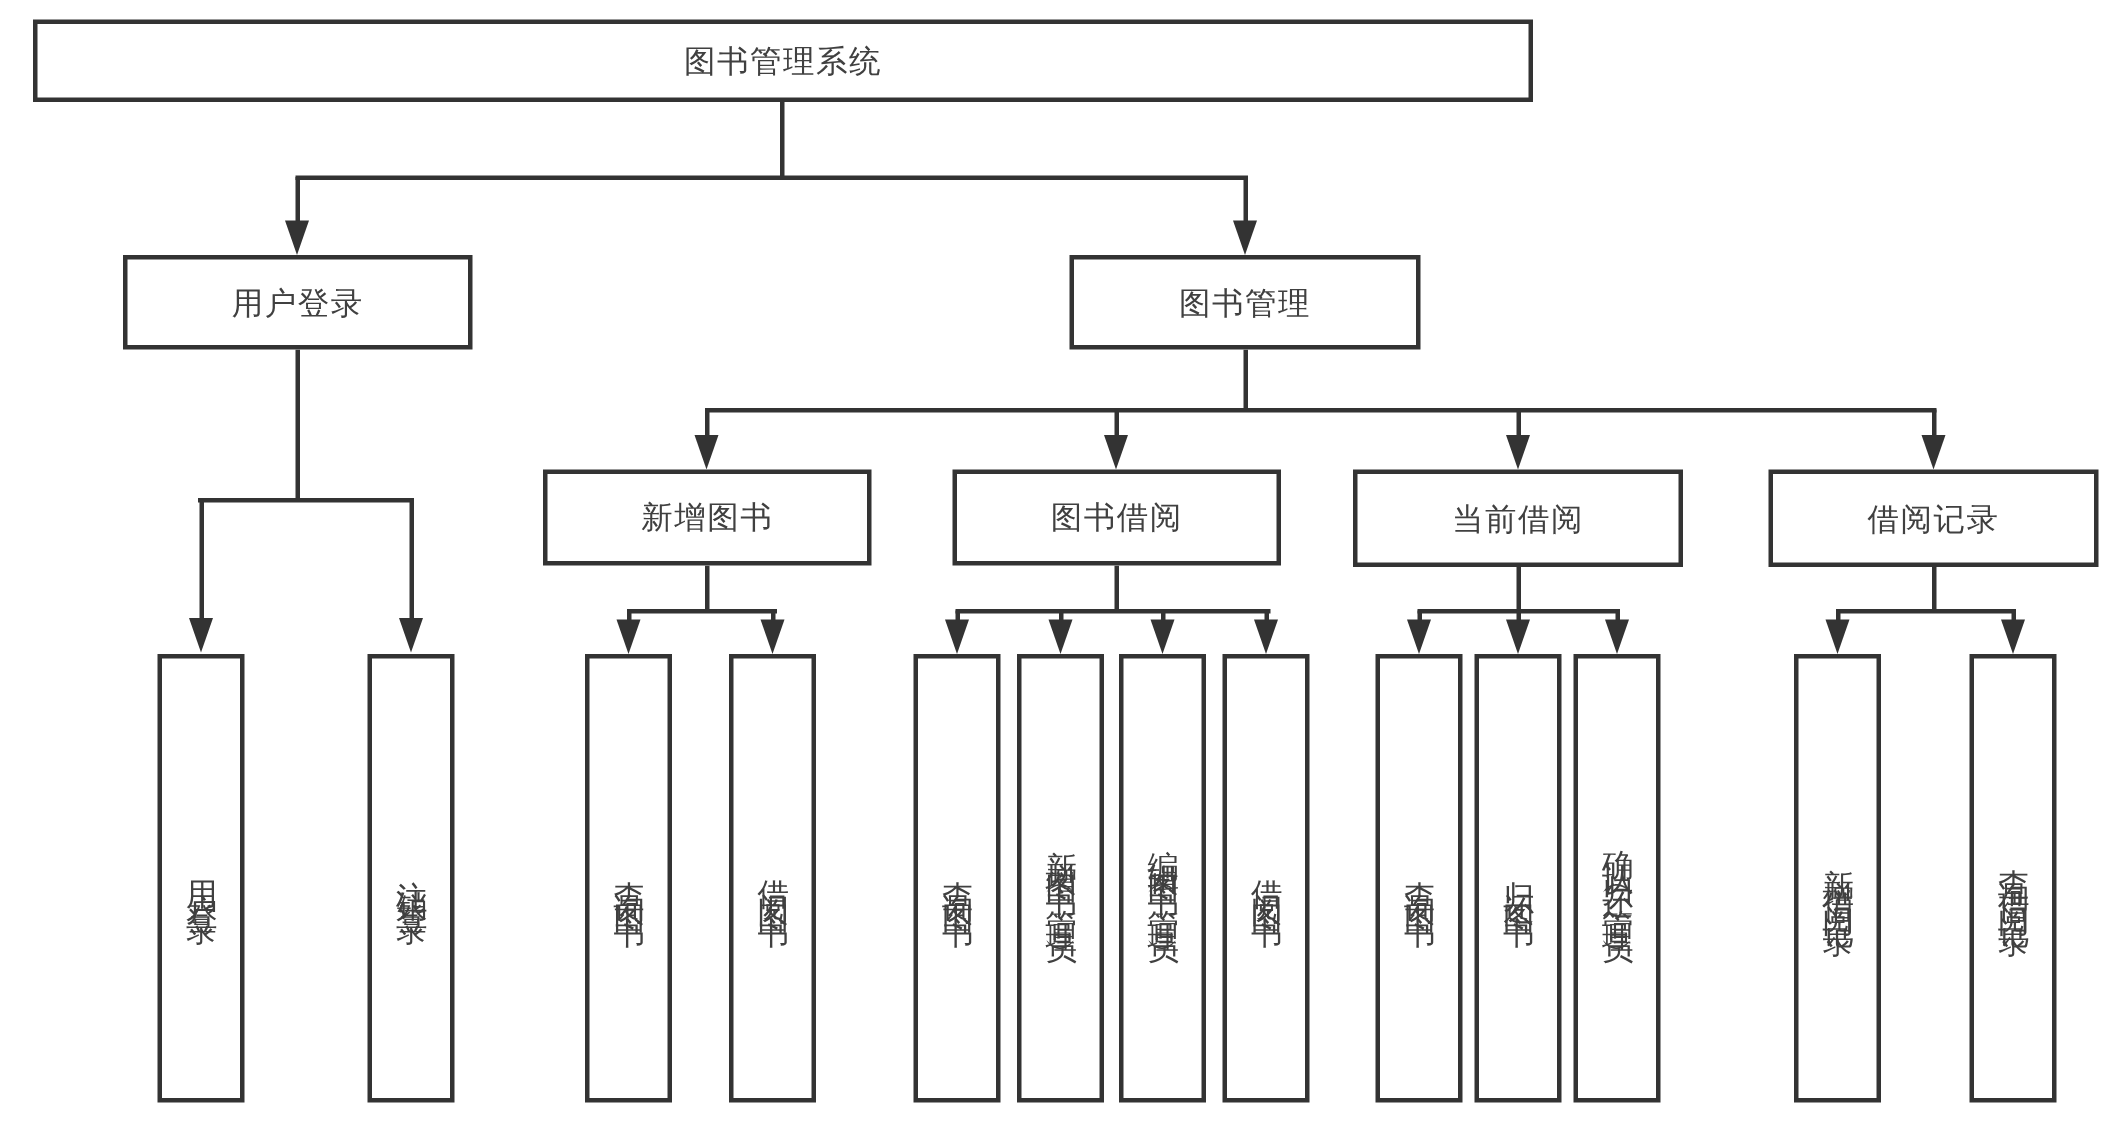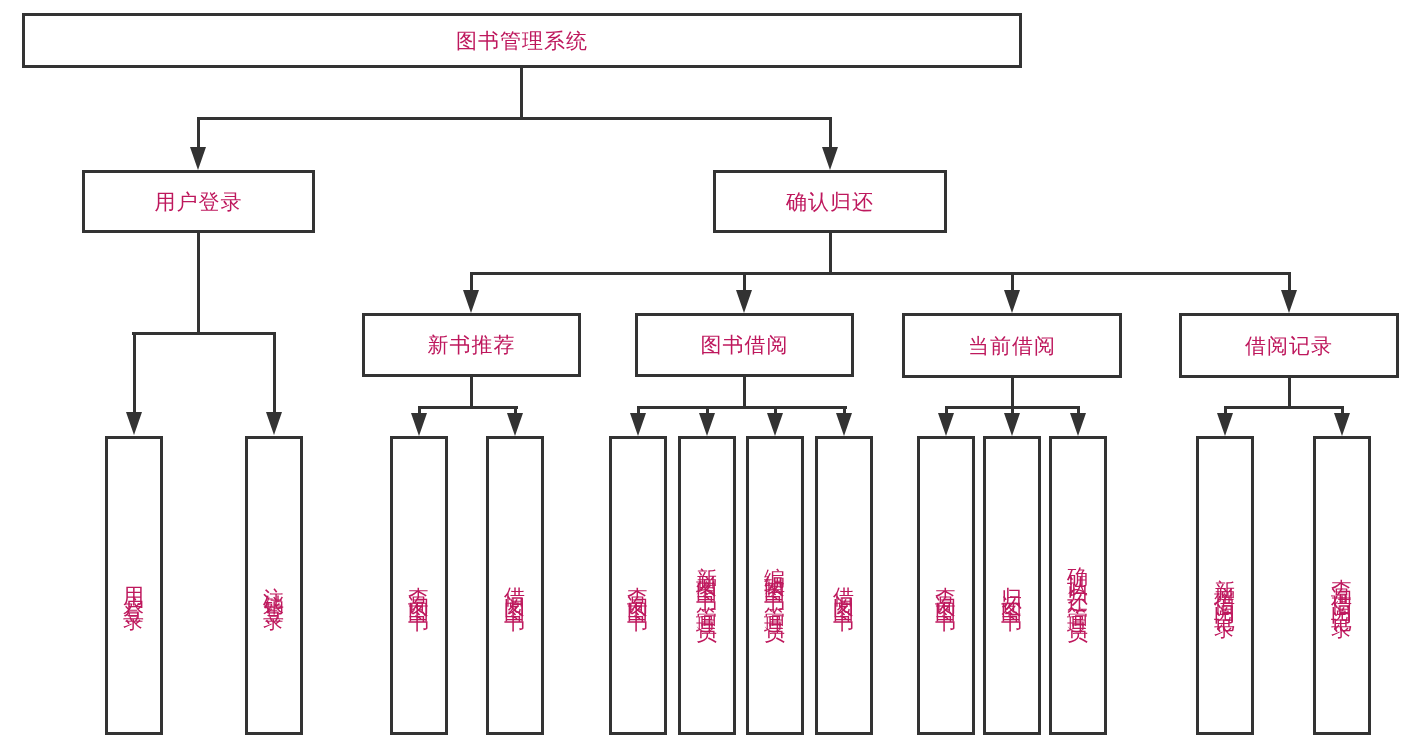--- a/index.html
+++ b/index.html
@@ -3,21 +3,21 @@
 <meta charset="utf-8">
 <style>
   html,body{margin:0;padding:0;background:#ffffff;}
   .canvas{
     position:relative;width:1405px;height:747px;background:#ffffff;overflow:hidden;
     font-family:"Liberation Sans","DejaVu Sans",sans-serif;color:#262626;
   }
   .node{
     position:absolute;box-sizing:border-box;border:3px solid #333333;background:#ffffff;
     display:flex;align-items:center;justify-content:center;
-    font-size:21px;color:#be185d;z-index:2;
+    font-size:21px;color:#404040;z-index:2;
   }
   .node.hlabel span{letter-spacing:1px;white-space:nowrap;}
   .node.vlabel span{
     writing-mode:vertical-lr;text-orientation:mixed;
     letter-spacing:8px;line-height:1;white-space:nowrap;
   }
   .vline,.hline{position:absolute;background:#333333;z-index:1;}
   .vline{width:3px;}
   .hline{height:3px;}
   .arrow{
@@ -95,25 +95,25 @@
   <div class="arrow" style="left:1334px;top:413px"></div>
 
   <div class="node hlabel" style="left:22px;top:13px;width:1000px;height:55px">
     <span>图书管理系统</span>
   </div>
 
   <div class="node hlabel" style="left:82px;top:170px;width:233px;height:63px">
     <span>用户登录</span>
   </div>
   <div class="node hlabel" style="left:713px;top:170px;width:234px;height:63px">
-    <span>确认归还</span>
+    <span>图书管理</span>
   </div>
 
   <div class="node hlabel" style="left:362px;top:313px;width:219px;height:64px">
-    <span>新书推荐</span>
+    <span>新增图书</span>
   </div>
   <div class="node hlabel" style="left:635px;top:313px;width:219px;height:64px">
     <span>图书借阅</span>
   </div>
   <div class="node hlabel" style="left:902px;top:313px;width:220px;height:65px">
     <span>当前借阅</span>
   </div>
   <div class="node hlabel" style="left:1179px;top:313px;width:220px;height:65px">
     <span>借阅记录</span>
   </div>

